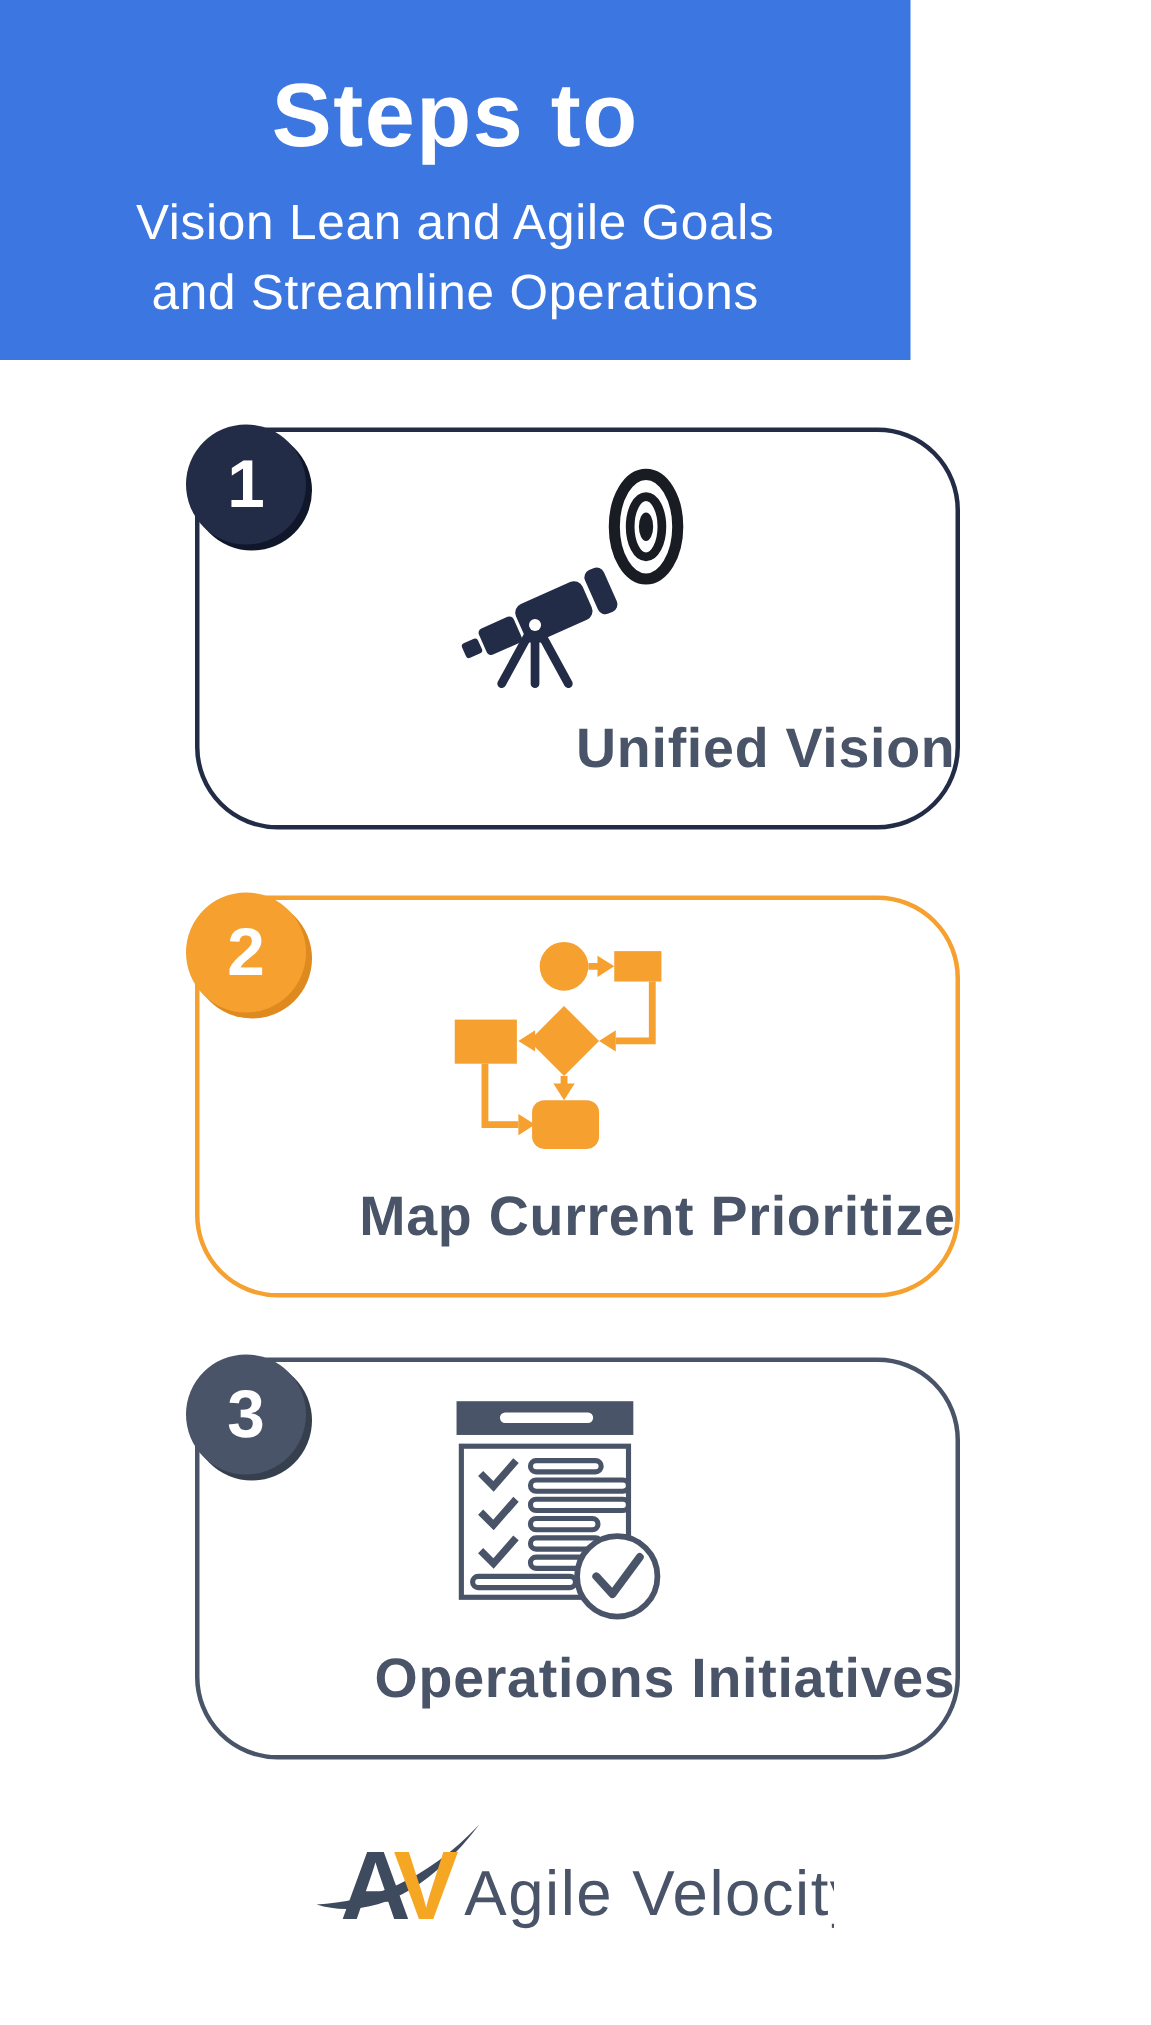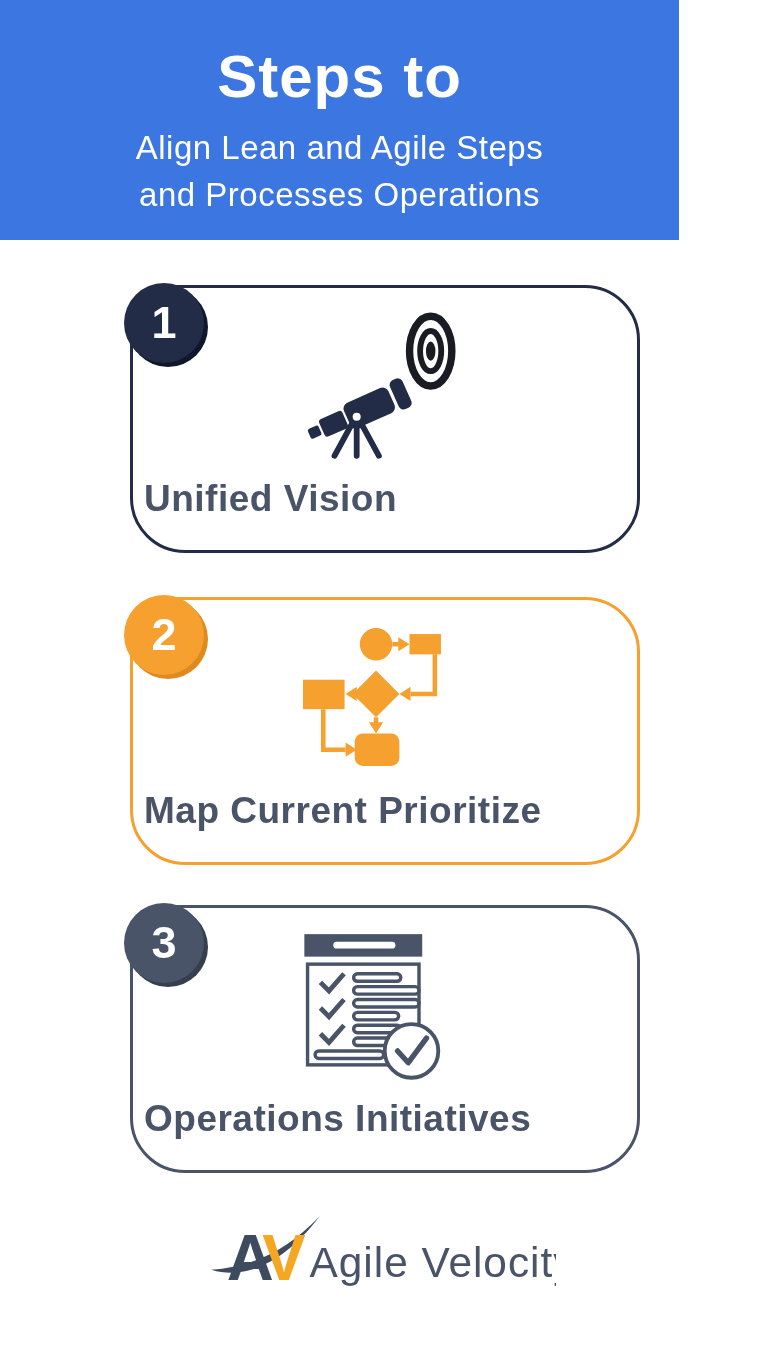--- a/index.html
+++ b/index.html
@@ -3,21 +3,21 @@
 <meta charset="utf-8">
 <style>
   html,body{margin:0;padding:0;background:#ffffff;}
   .page{
     position:relative;width:767px;height:1350px;overflow:hidden;
     background:#ffffff;font-family:"Liberation Sans",sans-serif;
     margin:0 auto;
   }
   
   .header{
-    position:absolute;left:0;top:0;width:679px;height:240px;
+    position:absolute;left:0;top:0;width:607px;height:240px;
     background:#3C76E1;color:#ffffff;text-align:center;box-sizing:border-box;
     padding-top:42px;
   }
   .header h1{
     margin:0 0 14px 0;font-size:60px;font-weight:800;letter-spacing:1px;
   }
   .header .sub{
     margin:0;font-size:33px;font-weight:400;line-height:1.42;letter-spacing:.5px;
   }
   
@@ -37,41 +37,41 @@
     color:#ffffff;font-size:45px;font-weight:bold;
   }
   .badge.navy{background:#232C47;box-shadow:4px 4px 0 #10172B;}
   .badge.orange{background:#F5A02F;box-shadow:4px 4px 0 #DE8A1F;}
   .badge.slate{background:#4A5468;box-shadow:4px 4px 0 #363F4E;}
   .icon-wrap{position:absolute;}
   .card1 .icon-wrap{left:168px;top:24px;width:160px;height:148px;}
   .card2 .icon-wrap{left:170px;top:28px;width:142px;height:142px;}
   .card3 .icon-wrap{left:166px;top:24px;width:150px;height:150px;}
   .card-label{
-    position:absolute;left:0;right:0;top:190px;text-align:left;
+    position:absolute;left:0;right:0;top:190px;text-align:right;
     font-size:37px;font-weight:bold;color:#4A5468;letter-spacing:.5px;padding-left:11px;
   }
   
   .footer{
     position:absolute;left:0;top:1208px;width:767px;display:flex;justify-content:center;
   }
   .logo-svg{display:block;}
   .logo-mono{font-family:"Liberation Sans",sans-serif;font-weight:bold;font-size:66px;}
   .logo-word{font-family:"Liberation Sans",sans-serif;font-weight:400;font-size:43px;letter-spacing:1px;}
 </style>
 </head>
 <body>
 
 <div class="page">
 
   <header class="header">
     <h1>Steps to</h1>
     <p class="sub">
-      <span>Align Lean and Agile Steps</span><br>
-      <span>and Processes Operations</span>
+      <span>Vision Lean and Agile Goals</span><br>
+      <span>and Streamline Operations</span>
     </p>
   </header>
 
   <section class="card navy card1">
     <div class="badge navy">
       <span>1</span>
     </div>
     <div class="icon-wrap">
       <svg width="160" height="148" viewBox="0 0 150 140">
 

